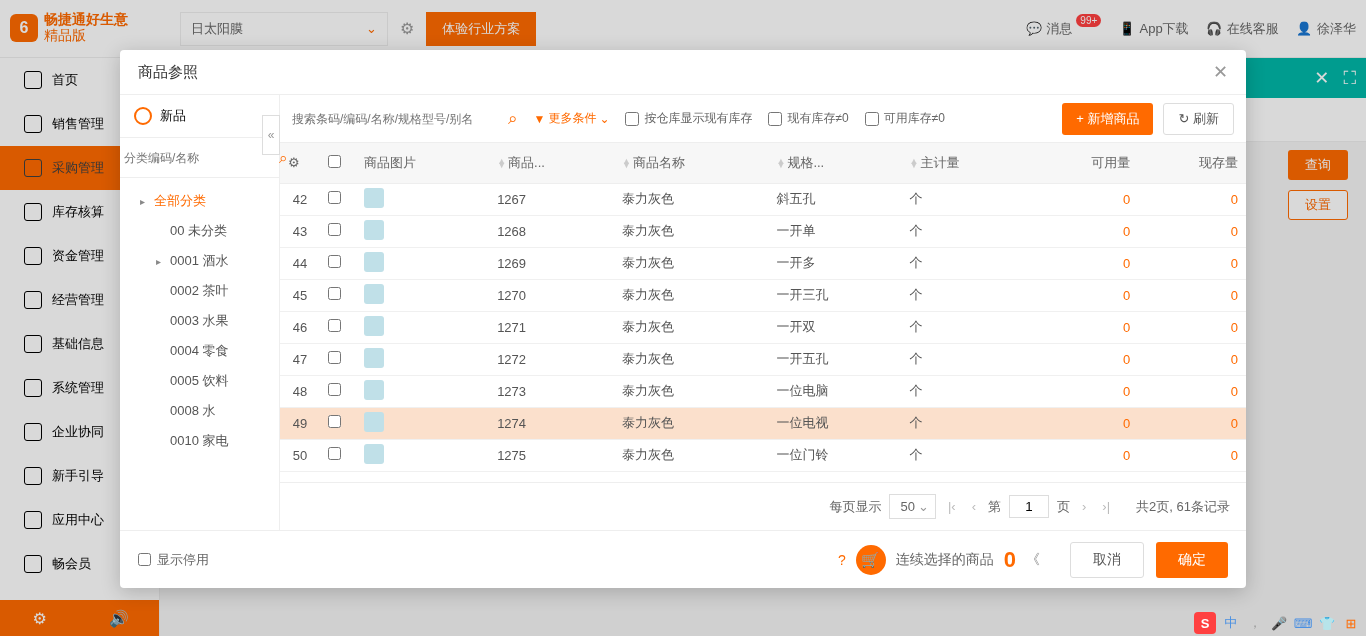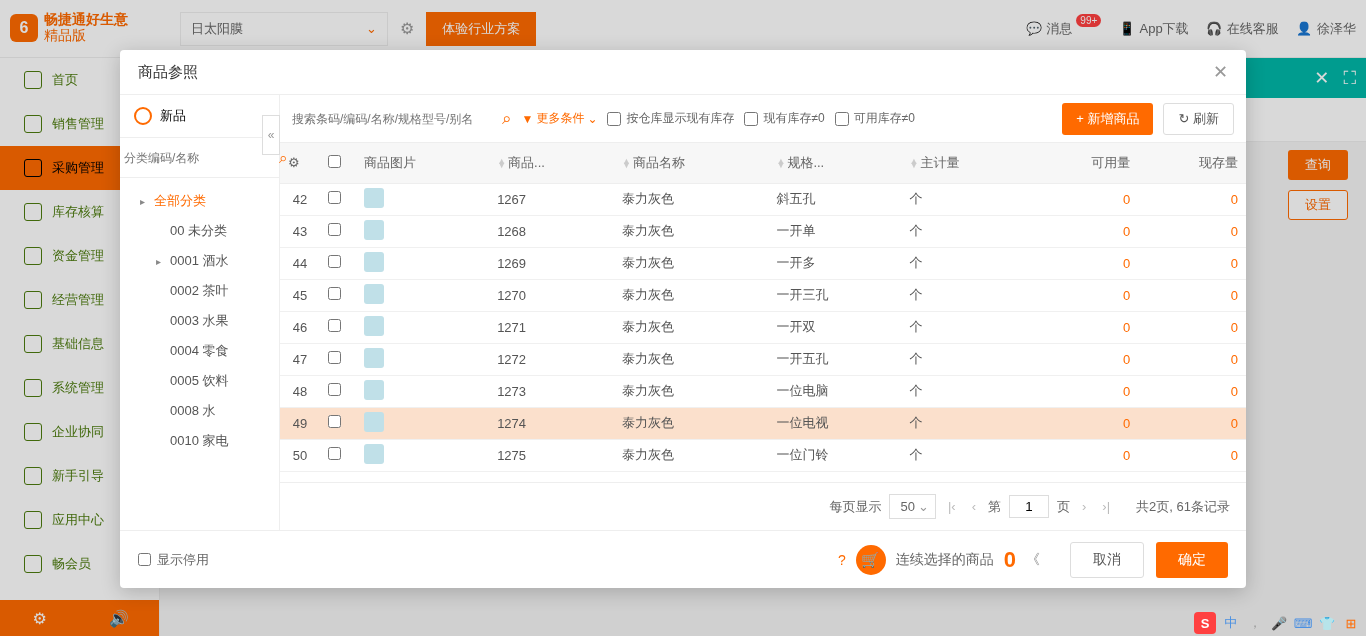--- a/index.html
+++ b/index.html
@@ -9,22 +9,22 @@
     .logo-icon{width:28px;height:28px;background:#ff6a00;border-radius:6px;display:flex;align-items:center;justify-content:center;color:#fff;font-weight:bold;font-size:16px}
     .logo-txt{font-size:14px;color:#ff6a00;font-weight:bold;line-height:1.1}
     .logo-sub{font-size:14px;color:#ff6a00}
     .top-dropdown{width:208px;height:34px;border:1px solid #eee;display:flex;align-items:center;padding:2px 10px;color:#666;font-size:13px;justify-content:space-between;margin-left:10px}
     .top-gear{margin:0 12px;color:#999;font-size:16px;cursor:pointer}
     .exp-btn{height:34px;background:#ff6a00;color:#fff;border:none;padding:0 16px;font-size:13px;cursor:pointer}
     .top-right{margin-left:auto;display:flex;align-items:center;gap:18px;color:#666;font-size:13px}
     .top-right-item{display:flex;align-items:center;gap:4px;cursor:pointer}
     .badge{background:#ff4040;color:#fff;font-size:10px;padding:1px 4px;border-radius:8px;position:relative;top:-8px}
     .sidebar{position:absolute;top:58px;left:0;width:160px;bottom:0;background:#fff;border-right:1px solid #eee}
-    .side-item{height:44px;display:flex;align-items:center;padding-left:24px;color:#4d7c0f;font-size:13px;gap:10px;cursor:pointer}
-    .side-item.active{background:#ff6a00;color:#000000}
+    .side-item{height:44px;display:flex;align-items:center;padding-left:24px;color:#000000;font-size:13px;gap:10px;cursor:pointer}
+    .side-item.active{background:#ff6a00;color:#404040}
     .side-ico{width:18px;height:18px;border:1.5px solid currentColor;border-radius:3px;display:inline-block}
     .side-bottom{position:absolute;bottom:0;left:0;right:0;height:36px;background:#ff6a00;display:flex}
     .side-bottom .b{flex:1;color:#fff;display:flex;align-items:center;justify-content:center;font-size:16px;cursor:pointer}
     .teal-bar{position:absolute;top:58px;left:160px;right:0;height:40px;background:#00b8a9;display:flex;align-items:center;justify-content:flex-end;padding-right:10px;color:#fff;gap:14px}
     .teal-close{cursor:pointer;font-size:18px}
     .content-bar{position:absolute;top:98px;left:160px;right:0;height:44px;background:#fff;border-bottom:1px solid #eee;display:flex;align-items:center;padding:0 16px;gap:16px;color:#666;font-size:13px}
     .content-refresh{display:flex;align-items:center;gap:4px;cursor:pointer}
     .right-btns{position:absolute;top:150px;right:18px;display:flex;flex-direction:column;gap:10px}
     .orange-btn{background:#ff6a00;color:#fff;padding:6px 16px;font-size:13px;border:none;border-radius:3px;cursor:pointer}
     .white-btn{background:#fff;color:#ff6a00;padding:5px 16px;font-size:13px;border:1px solid #ff6a00;border-radius:3px;cursor:pointer}
@@ -42,21 +42,21 @@
     .ml-ico{width:18px;height:18px;border:2px solid #ff6a00;border-radius:50%;display:inline-block}
     .ml-search{height:40px;display:flex;align-items:center;padding:0 4px;border-bottom:1px solid #eee}
     .ml-search input{border:none;outline:none;color:#999;font-size:12px;flex:1}
     .ml-search .srch{color:#ff6a00;font-size:15px}
     .tree{flex:1;overflow:auto;padding:8px 0}
     .tree-item{height:30px;display:flex;align-items:center;padding-left:20px;font-size:13px;color:#555;cursor:pointer}
     .tree-item.all{color:#ff6a00;font-weight:500}
     .tree-item.child{padding-left:36px}
     .tree-caret{width:10px;display:inline-block;color:#888;font-size:10px;margin-right:4px}
     .modal-main{flex:1;display:flex;flex-direction:column;min-width:0}
-    .filter-bar{height:48px;display:flex;align-items:center;padding:0 12px;gap:10px;border-bottom:1px solid #eee}
+    .filter-bar{height:48px;display:flex;align-items:center;padding:0 12px;gap:16px;border-bottom:1px solid #eee}
     .srch-in{flex:0 0 200px;border:none;outline:none;font-size:12px;color:#999}
     .srch-btn{color:#ff6a00;font-size:17px;cursor:pointer}
     .more-cond{color:#ff6a00;font-size:12px;display:flex;align-items:center;gap:3px;cursor:pointer}
     .chk-item{display:flex;align-items:center;gap:5px;font-size:12px;color:#666}
     .chk-item input{width:14px;height:14px}
     .fb-right{margin-left:auto;display:flex;gap:10px}
     .add-btn{background:#ff6a00;color:#fff;border:none;padding:7px 14px;font-size:13px;border-radius:3px;cursor:pointer}
     .rf-btn{background:#fff;border:1px solid #ddd;padding:6px 14px;font-size:13px;border-radius:3px;cursor:pointer;color:#555}
     .tbl-wrap{flex:1;overflow:auto}
     table{width:100%;border-collapse:collapse;font-size:13px}

